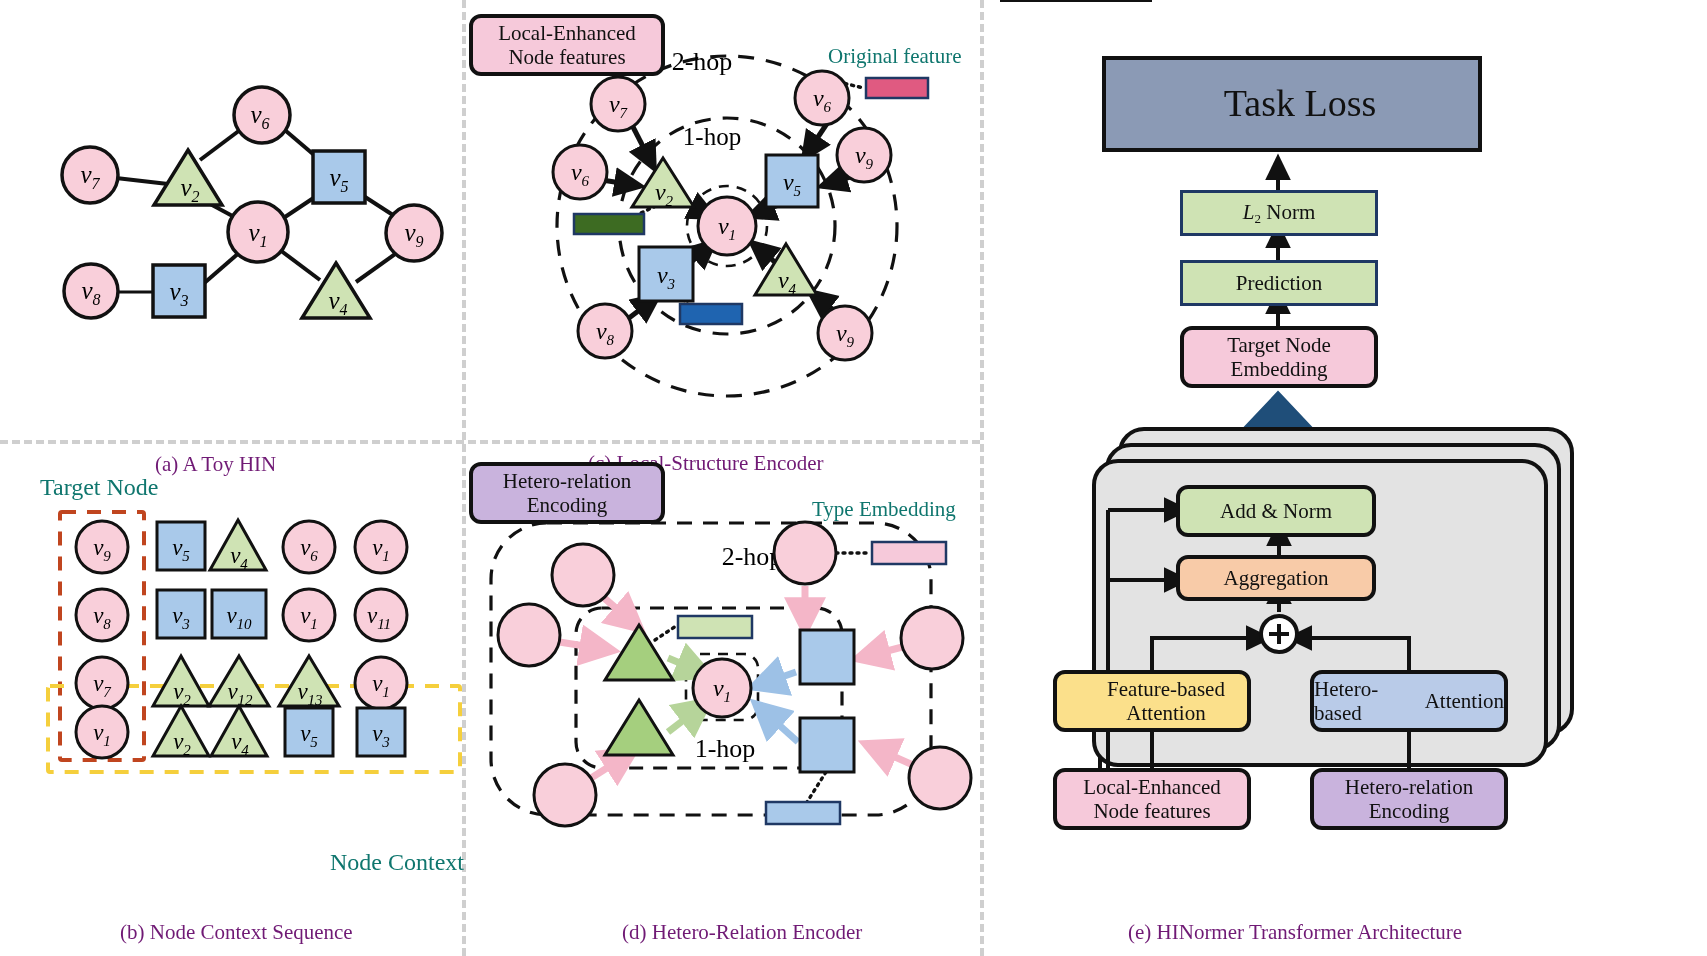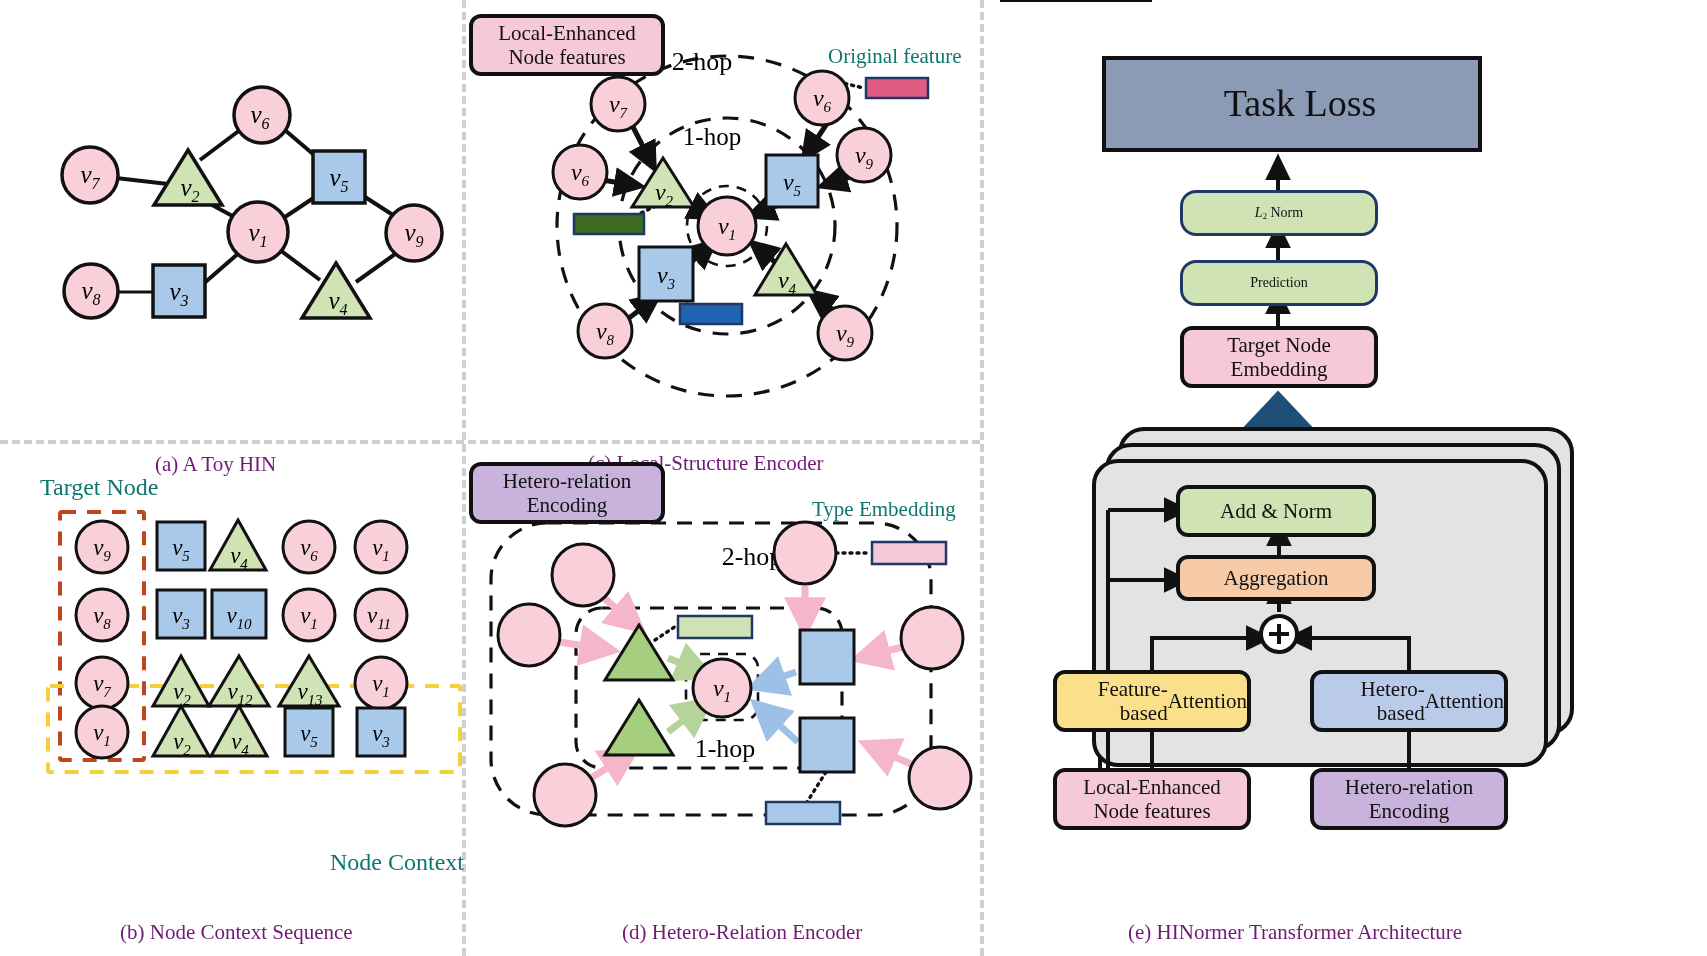--- a/index.html
+++ b/index.html
@@ -5,23 +5,23 @@
   html,body{margin:0;padding:0;background:#fff;}
   body{width:1707px;height:956px;position:relative;overflow:hidden;
        font-family:"Liberation Serif","DejaVu Serif",serif;color:#111;}
   svg{display:block;}
   .cap{position:absolute;font-size:21px;color:#701a75;white-space:nowrap;
        font-family:"Liberation Serif",serif;}
   .lbl{position:absolute;font-size:22px;color:#0f766e;white-space:nowrap;}
   .vline{position:absolute;width:0;border-left:4px dashed #cfcfcf;}
   .hline{position:absolute;height:0;border-top:4px dashed #cfcfcf;}
   .box{position:absolute;box-sizing:border-box;display:flex;align-items:center;
-       justify-content:center;text-align:right;line-height:1.15;}
+       justify-content:center;text-align:left;line-height:1.15;}
   .rbox{border:4px solid #111;border-radius:12px;font-size:21px;}
-  .rbox2{border:3px solid #1f3864;border-radius:16px;font-size:14px;}
+  .rbox2{border:3px solid #1f3864;border-radius:0;font-size:21px;}
   .sharp{border:3px solid #111;padding-left:16px;}
   .stackcard{position:absolute;background:#e3e3e3;border:4px solid #111;border-radius:26px;}
   sub{font-size:.62em;vertical-align:-.28em;}
   .it{font-style:italic;}
 </style>
 </head>
 <body>
 
 <div class="vline" style="left:462px;top:0;height:956px;"></div>
 <div class="vline" style="left:980px;top:0;height:956px;"></div>
@@ -356,21 +356,21 @@
 </div>
 
 <div class="box rbox" style="left:1176px;top:485px;width:200px;height:52px;background:#cfe3b4;">
   <span>Add &amp; Norm</span>
 </div>
 
 <div class="box rbox" style="left:1176px;top:555px;width:200px;height:46px;background:#f8cba8;">
   <span>Aggregation</span>
 </div>
 
-<div class="box rbox" style="left:1053px;top:670px;width:198px;height:62px;background:#fbe08b;flex-direction:row;">
+<div class="box rbox" style="left:1053px;top:670px;width:198px;height:62px;background:#fbe08b;flex-direction:column;padding-left:28px;">
   <span>Feature-based</span>
   <span>Attention</span>
 </div>
 
 <div class="box rbox" style="left:1310px;top:670px;width:198px;height:62px;background:#b9cbe8;">
   <span>Hetero-based</span>
   <span>Attention</span>
 </div>
 
 <div class="box rbox" style="left:1053px;top:768px;width:198px;height:62px;background:#f6c9da;flex-direction:column;">

